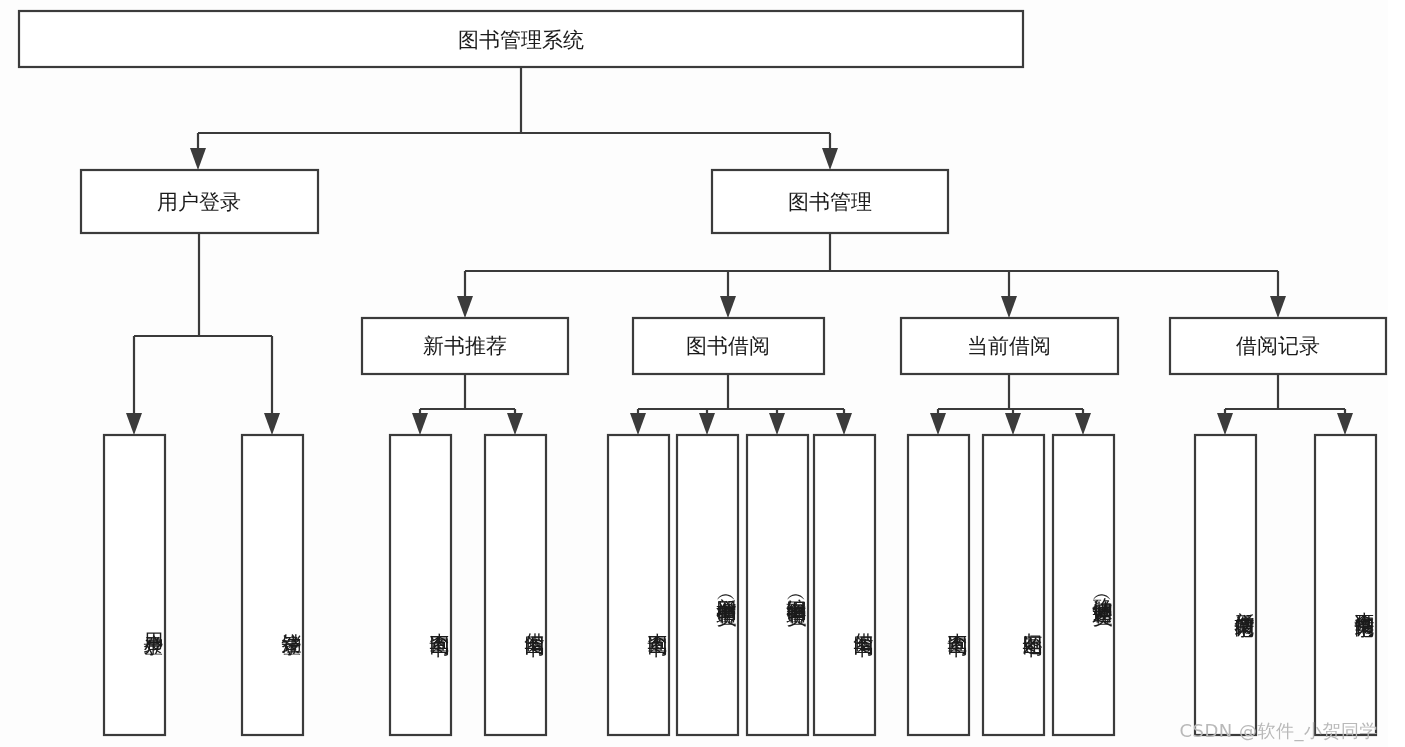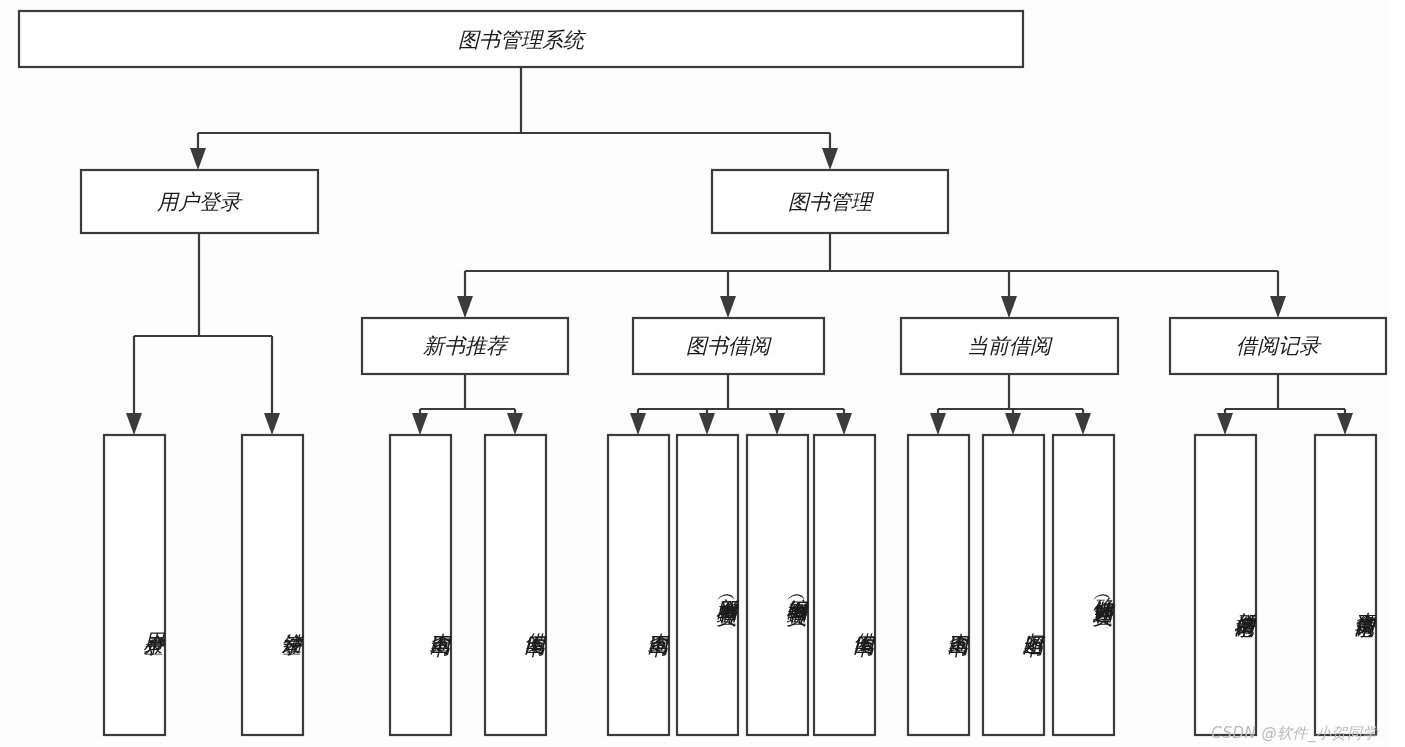--- a/index.html
+++ b/index.html
@@ -13,21 +13,20 @@
     height: 747px;
     font-family: "DejaVu Sans", "Liberation Sans", sans-serif;
     overflow: hidden;
     position: relative;
   }
   #diagram-root {
     position: relative;
     width: 1388px;
     height: 747px;
     background: #fdfdfd;
-    font-style: italic;
   }
   svg#tree-svg {
     position: absolute;
     left: 0;
     top: 0;
     width: 1405px;
     height: 747px;
     display: block;
   }
   .node-box {
@@ -65,21 +64,21 @@
     display: flex;
     align-items: flex-start;
     justify-content: center;
     pointer-events: none;
   }
   .watermark {
     position: absolute;
     right: 10px;
     bottom: 4px;
     font-family: "DejaVu Sans", "Liberation Sans", sans-serif;
-    font-size: 15px;
+    font-size: 18px;
     color: #b9b9b9;
     letter-spacing: 0.5px;
     white-space: nowrap;
   }
 </style>
 </head>
 <body>
 
 <div id="diagram-root">
 

